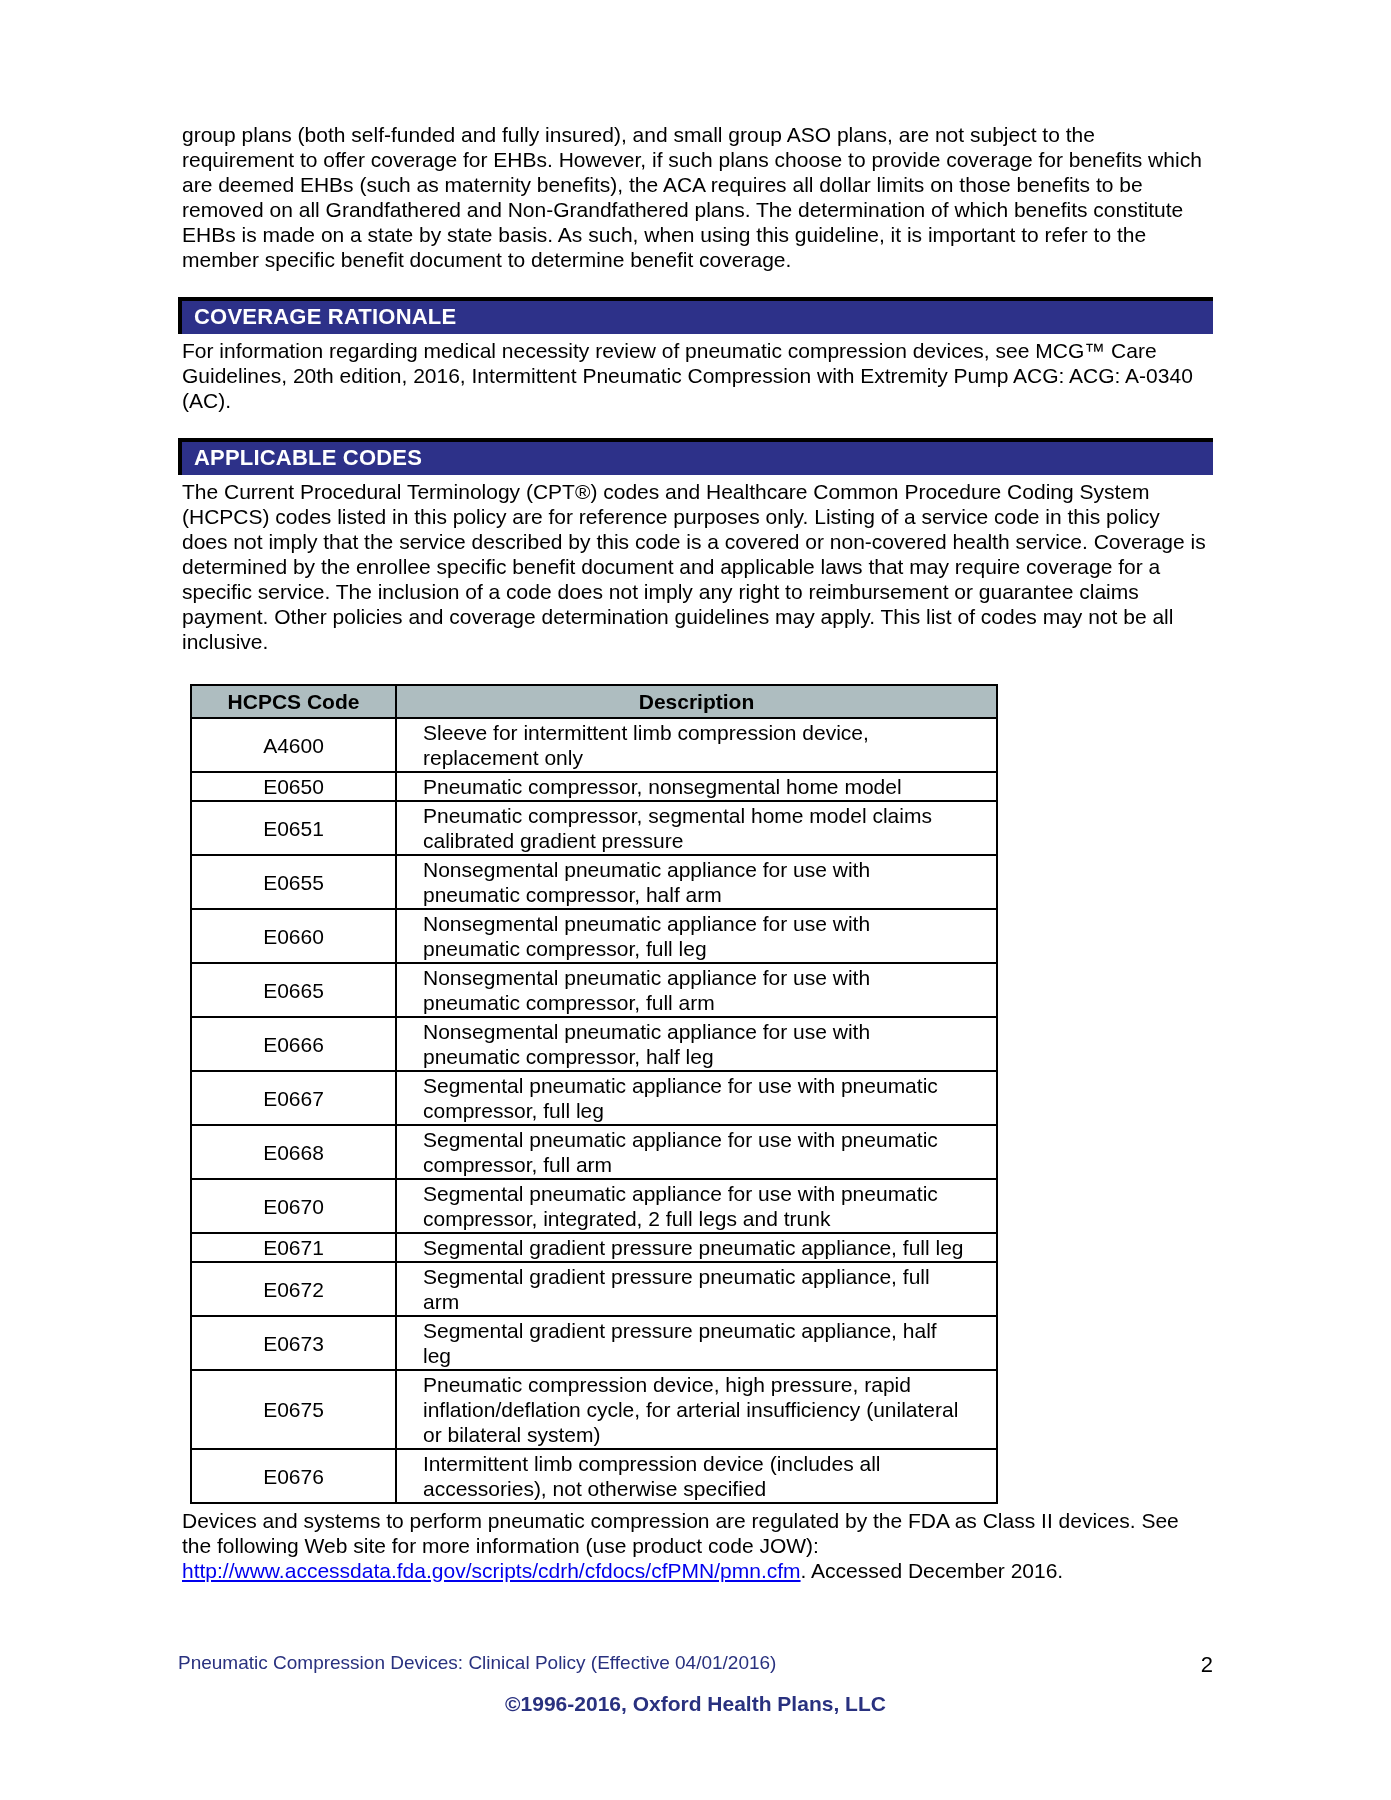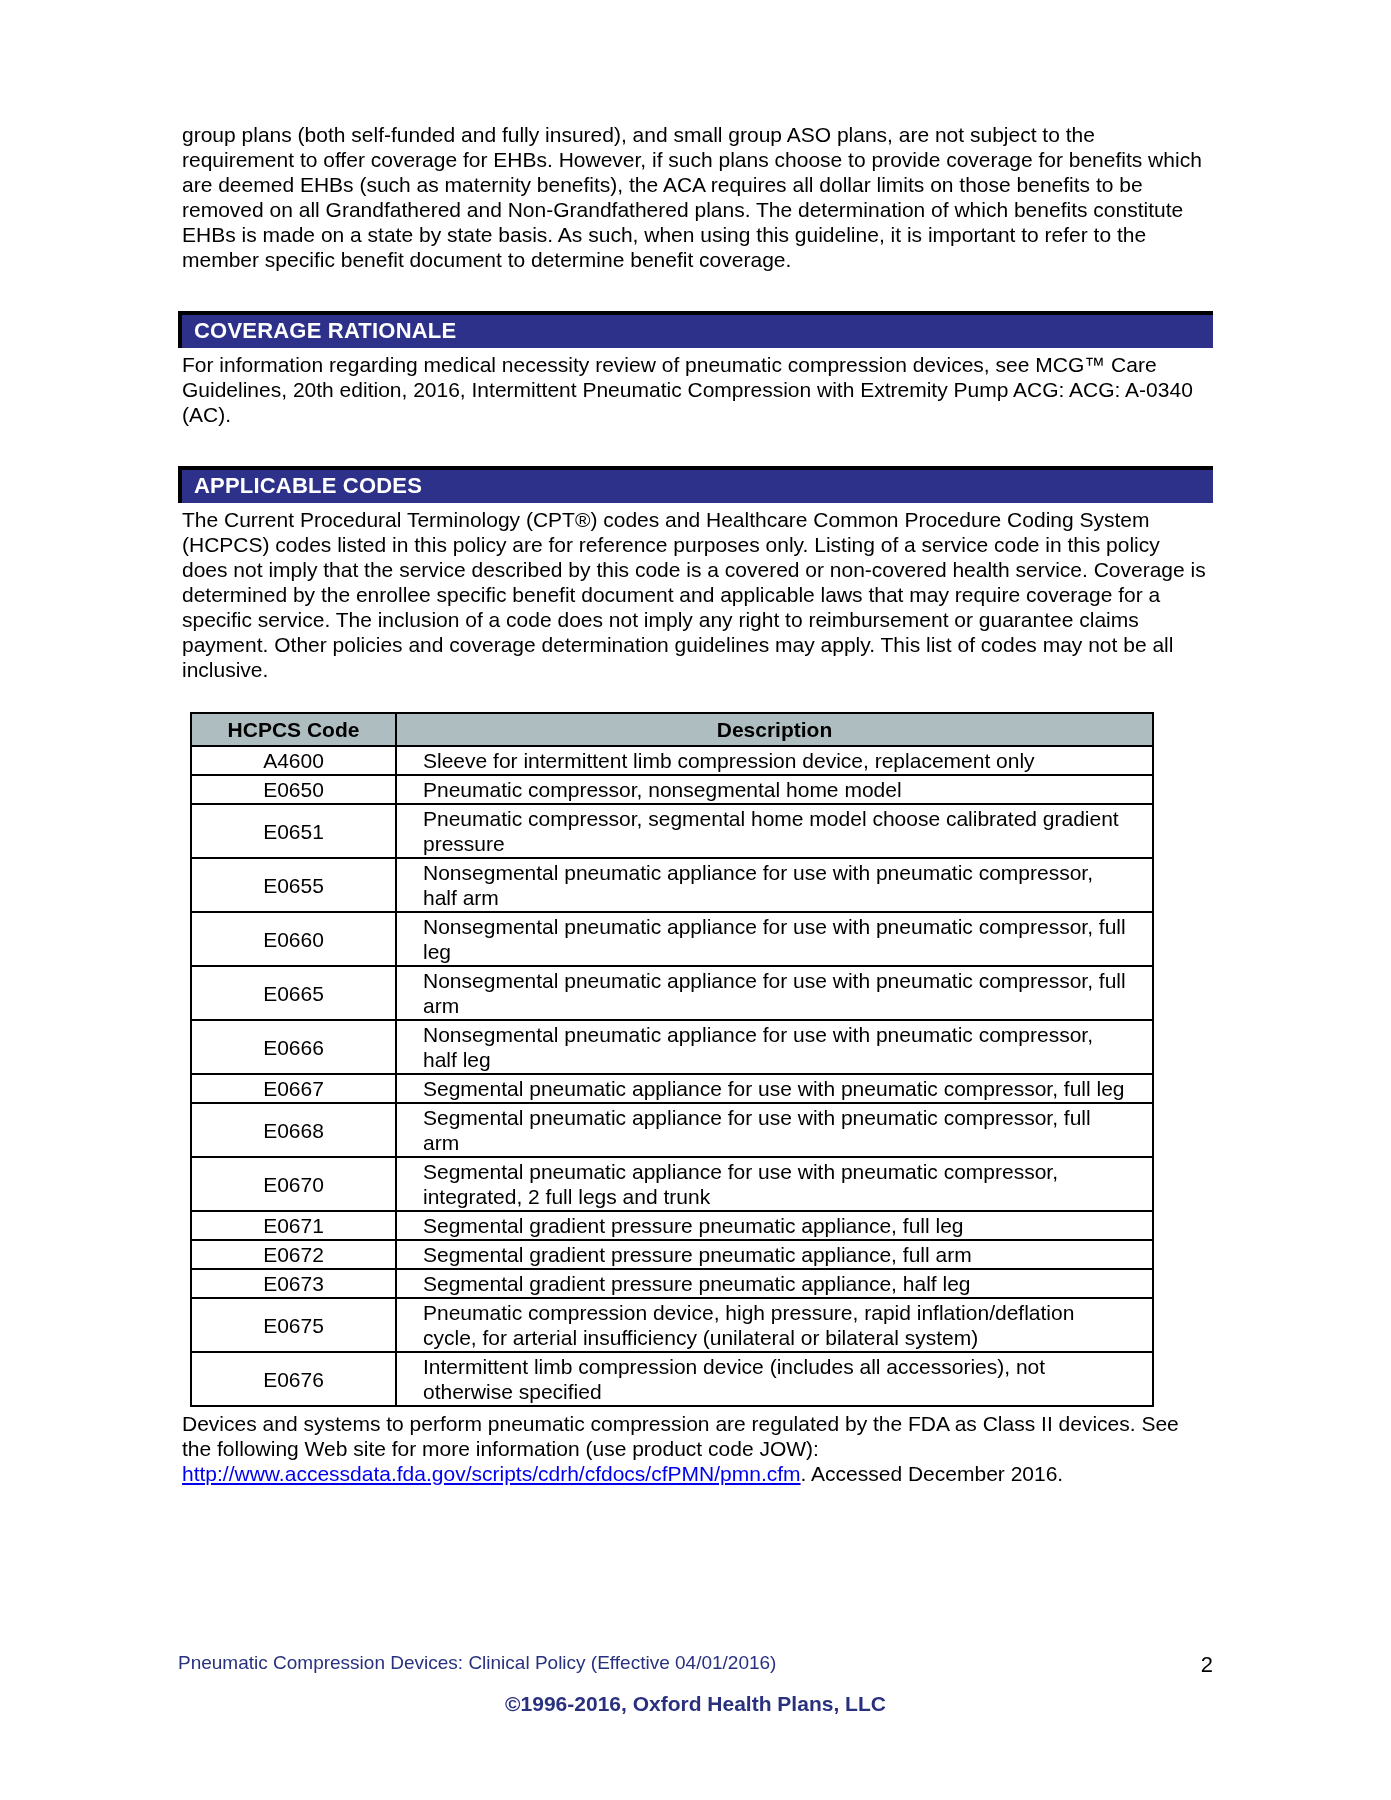--- a/index.html
+++ b/index.html
@@ -12,34 +12,34 @@
   }
   *{box-sizing:border-box;}
   html,body{margin:0;padding:0;}
   body{
     width:1391px;height:1800px;position:relative;background:#FFFFFF;
     font-family:"Liberation Sans", sans-serif;color:var(--body-text);
   }
   .content{padding:118px 178px 0 178px;}
   p.body-text{font-size:21px;line-height:25px;margin:4px;}
   .section-header{
-    margin-top:39px;
+    margin-top:25px;
     background:var(--section-header-bg);
     border-top:4px solid #000;
     border-left:4px solid #000;
     color:var(--section-header-text);
     font-size:22px;font-weight:bold;
     padding:3px 10px 4px 12px;
     letter-spacing:0.2px;
   }
   .after-header{margin-top:25px;}
   table.codes{
     border-collapse:collapse;
     margin:30px 0 0 12px;
-    width:964px;
+    width:808px;
     font-size:21px;line-height:25px;
   }
   table.codes th, table.codes td{
     border:2px solid #000;
     padding:1px 26px;
     vertical-align:middle;
   }
   table.codes th{
     background:var(--table-header-bg);
     font-weight:bold;text-align:center;
@@ -84,21 +84,21 @@
       <tr>
         <td class="code-cell">A4600</td>
         <td>Sleeve for intermittent limb compression device, replacement only</td>
       </tr>
       <tr>
         <td class="code-cell">E0650</td>
         <td>Pneumatic compressor, nonsegmental home model</td>
       </tr>
       <tr>
         <td class="code-cell">E0651</td>
-        <td>Pneumatic compressor, segmental home model choose calibrated gradient pressure</td>
+        <td>Pneumatic compressor, segmental home model claims calibrated gradient pressure</td>
       </tr>
       <tr>
         <td class="code-cell">E0655</td>
         <td>Nonsegmental pneumatic appliance for use with pneumatic compressor, half arm</td>
       </tr>
       <tr>
         <td class="code-cell">E0660</td>
         <td>Nonsegmental pneumatic appliance for use with pneumatic compressor, full leg</td>
       </tr>
       <tr>

